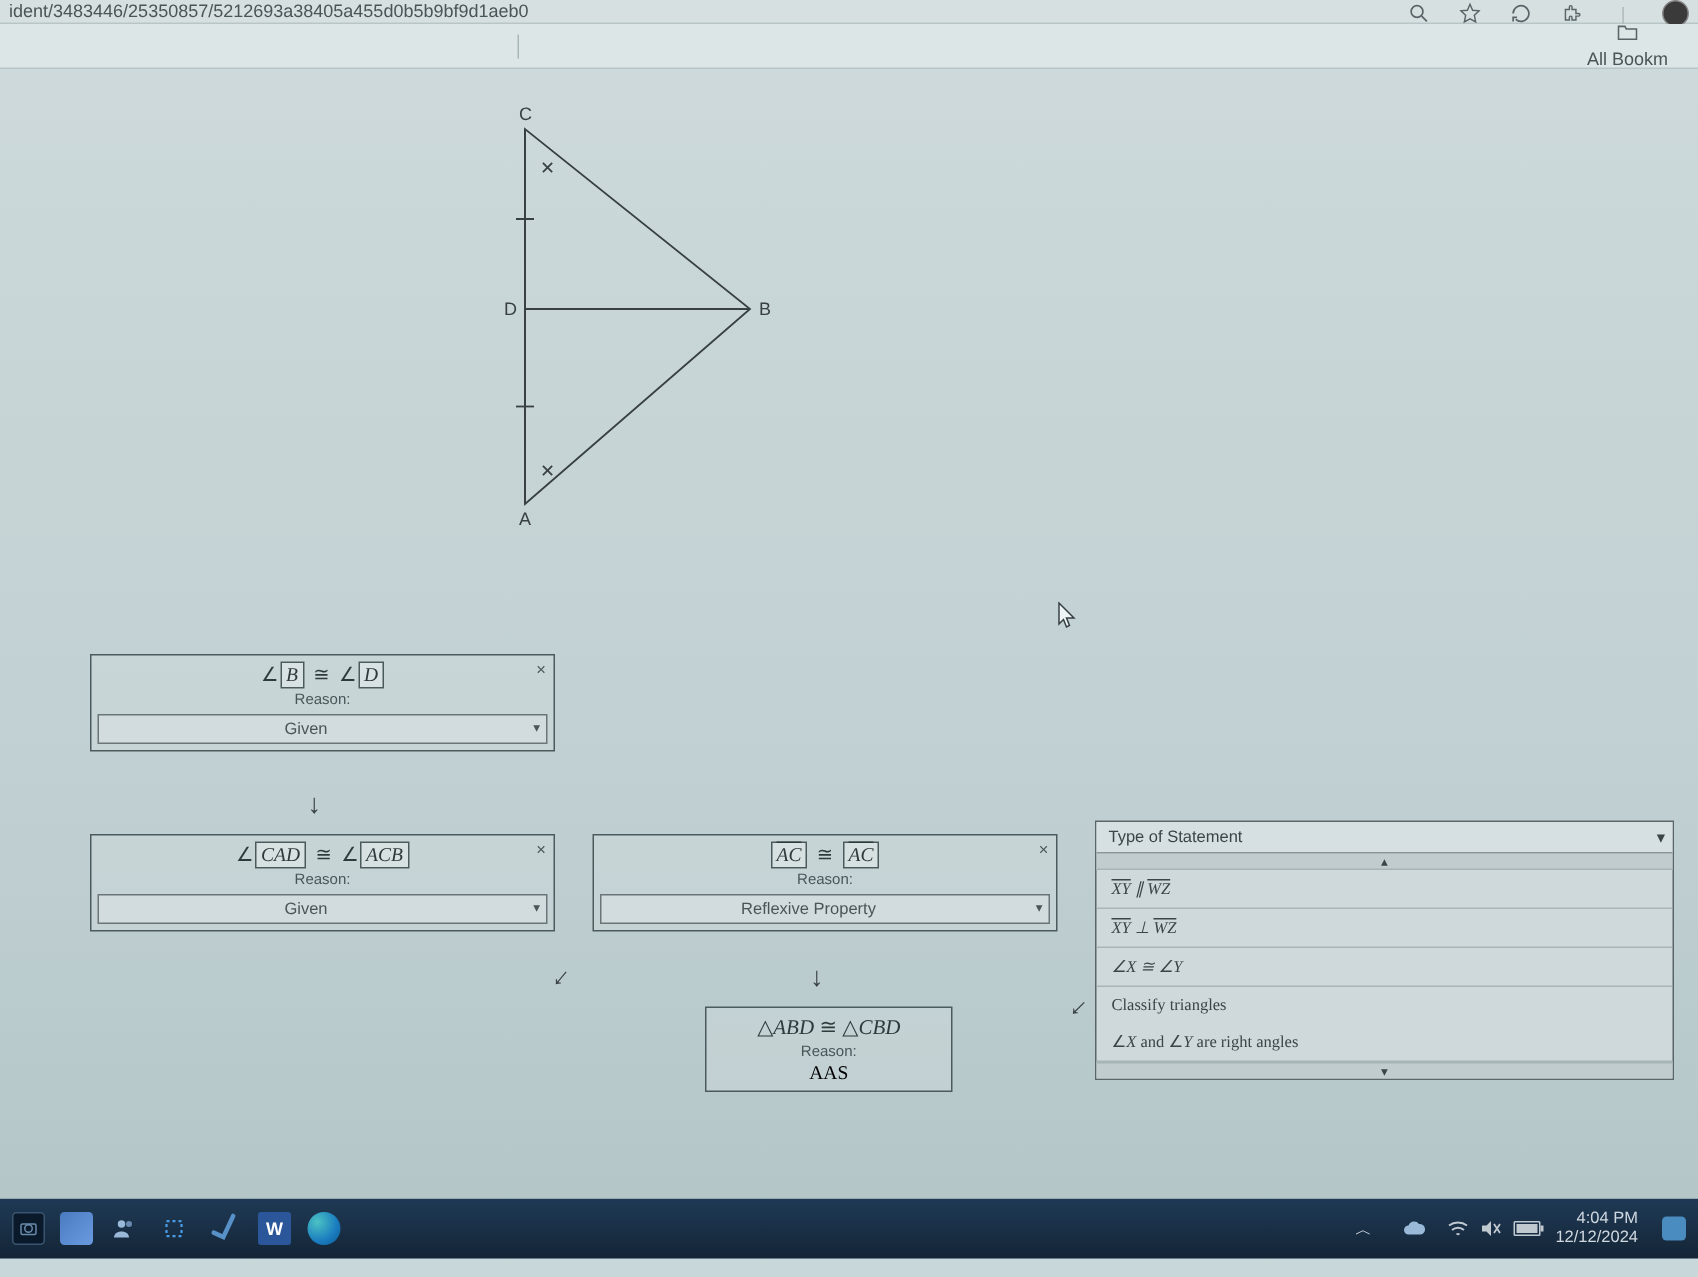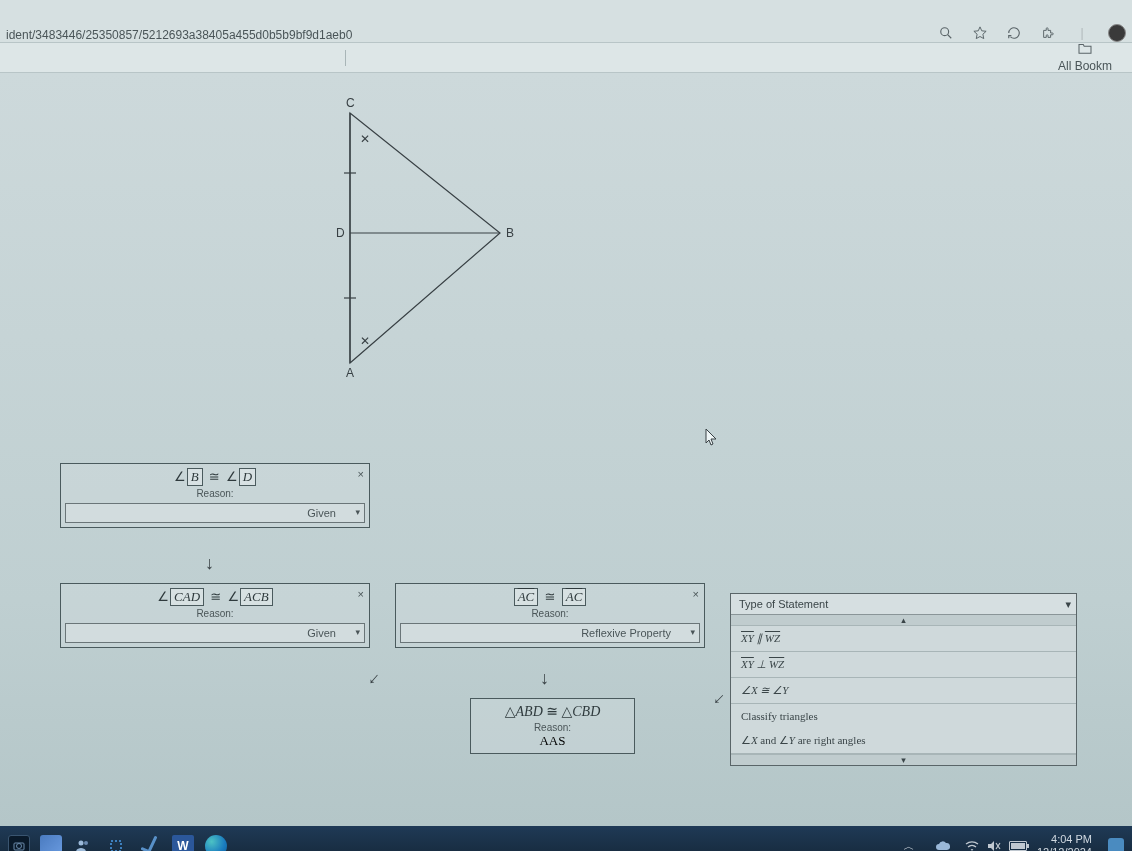--- a/index.html
+++ b/index.html
@@ -1,24 +1,24 @@
 <!DOCTYPE html>
 <html><head>
 <meta charset="utf-8">
 <style>
   * { box-sizing: border-box; margin: 0; padding: 0; }
   html, body { height: 100%; font-family: Arial, sans-serif; }
   body { background: #c8d8da; overflow: hidden; }
 
   
   .browser-bar {
-    height: 43px;
+    height: 16px;
     background: #d6e0e1;
     display: flex;
-    align-items: flex-end;
+    align-items: flex-start;
     padding: 0 6px;
     font-size: 12px;
     color: #4a5558;
     border-bottom: 1px solid #b8c5c7;
   }
   .url { flex: 1; }
   .browser-icons { display: flex; gap: 18px; align-items: center; }
   .ic { width: 16px; height: 16px; display: flex; align-items: center; justify-content: center; color: #5a6468; }
   .avatar-circ { width: 18px; height: 18px; border-radius: 50%; background: #3a3a3a; border: 1px solid #888; }
   .bookmarks-bar {
@@ -77,21 +77,21 @@
     cursor: pointer;
   }
   .stmt-row { padding: 4px 6px 2px; font-size: 13px; font-family: 'Times New Roman', serif; color: #2f3a3d; }
   .reason-lbl { font-size: 10px; color: #4a5558; font-family: Arial; }
   .reason-sel {
     margin: 4px;
     border: 1px solid #6a7578;
     background: #d2dcde;
     font-size: 11px;
     color: #4a5558;
-    text-align: right;
+    text-align: center;
     padding: 3px 28px 3px 6px;
     position: relative;
   }
   .reason-sel::after { content: "▾"; position: absolute; right: 4px; top: 3px; font-size: 9px; }
   .boxed { display: inline-block; border: 1px solid #4a5a5d; padding: 0 3px; background: rgba(255,255,255,0.3); font-style: italic; }
   .ang::before { content: "∠"; font-style: normal; margin-right: 1px; }
   .cong { margin: 0 3px; font-style: normal; }
   .ov { text-decoration: overline; font-style: italic; }
 
   .arrow { position: absolute; font-size: 18px; color: #384044; }
@@ -270,21 +270,21 @@
   <span class="arrow" style="left:715px; top:615px; transform: rotate(45deg);">↓</span>
 
   <div class="pbox" style="left:470px; top:625px; width:165px;">
     <div class="stmt-row" style="font-size:14px;">
       △<i>ABD</i> ≅ △<i>CBD</i>
     </div>
     <div class="reason-lbl">Reason:</div>
     <div style="font-family:'Times New Roman',serif; font-size:13px; padding-bottom:4px;">AAS</div>
   </div>
 
-  <div class="dd-panel" style="left:730px; top:520px; width:347px;">
+  <div class="dd-panel" style="left:730px; top:501px; width:386px;">
     <div class="dd-head">Type of Statement</div>
     <div class="scroll-up">▴</div>
     <div class="dd-body">
       <div class="dd-item"><span class="ov">XY</span> ∥ <span class="ov">WZ</span></div>
       <div class="dd-item"><span class="ov">XY</span> ⊥ <span class="ov">WZ</span></div>
       <div class="dd-item">∠<i>X</i> ≅ ∠<i>Y</i></div>
       <div class="dd-item" style="border-bottom:none"><span style="font-style:normal">Classify triangles</span></div>
       <div class="dd-item"><span style="font-style:normal">∠<i>X</i> and ∠<i>Y</i> are right angles</span></div>
     </div>
     <div class="scroll-dn">▾</div>

